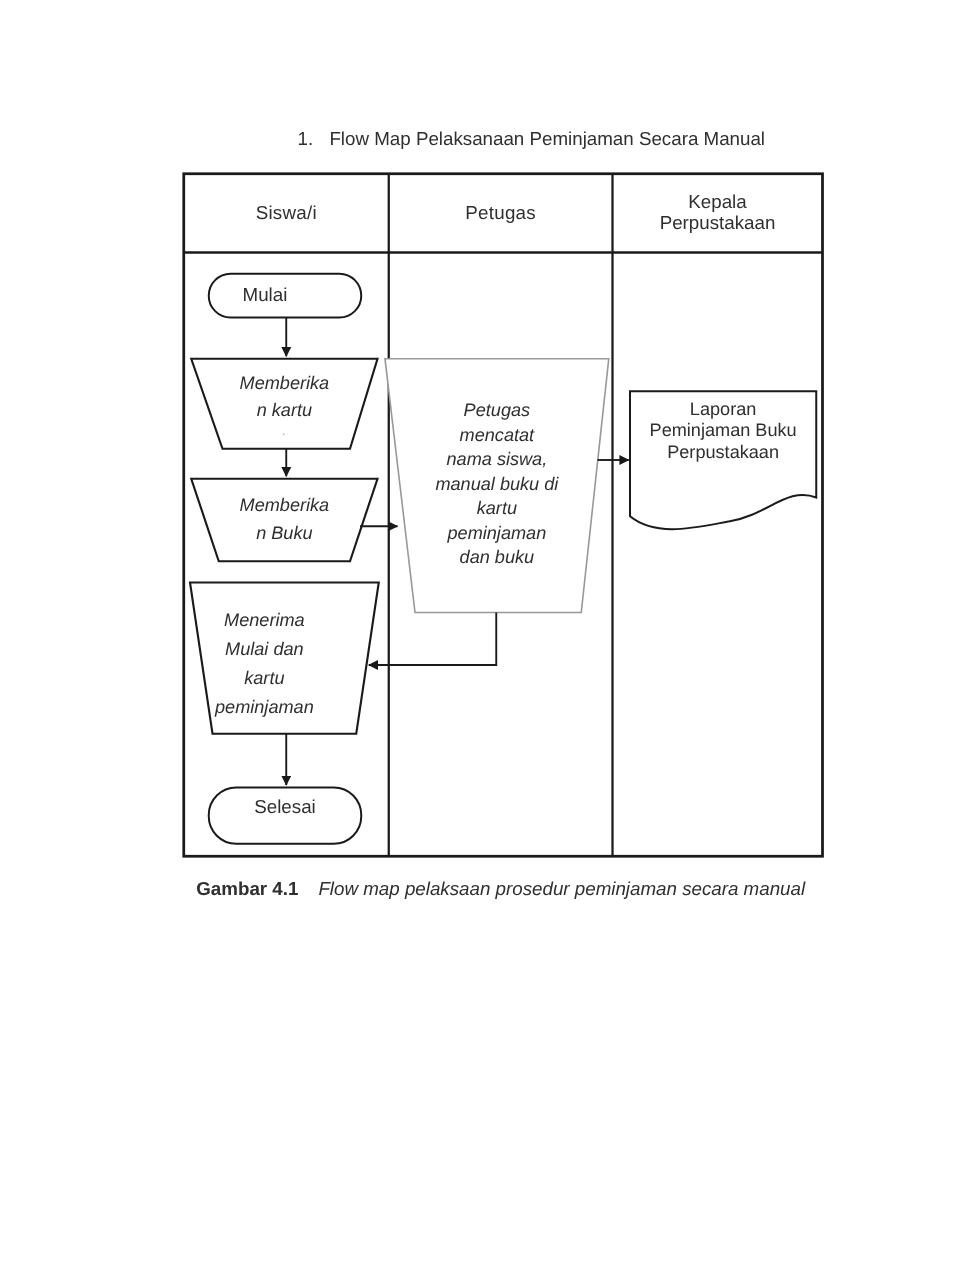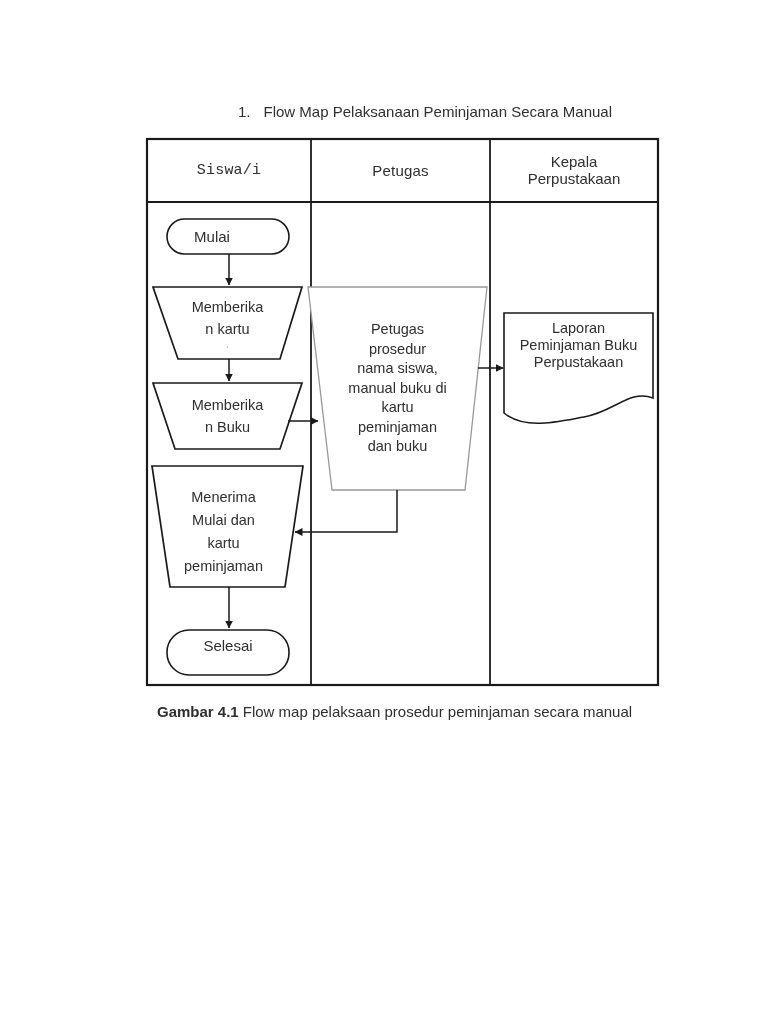--- a/index.html
+++ b/index.html
@@ -4,33 +4,33 @@
 <style>
   html,body{margin:0;padding:0;background:#ffffff;}
   #page{
     position:relative;width:768px;height:1024px;background:#ffffff;
     font-family:"Liberation Sans","DejaVu Sans",sans-serif;color:#2f2f2f;overflow:hidden;
   }
   .abs{position:absolute;}
   svg{position:absolute;left:0;top:0;}
   .hdr{display:flex;align-items:center;justify-content:center;font-size:15px;letter-spacing:.2px;}
   .hdr-col{display:flex;flex-direction:column;align-items:center;justify-content:center;gap:0;font-size:15px;}
-  .shape-label{display:flex;flex-direction:column;align-items:center;justify-content:center;text-align:center;}
+  .shape-label{display:flex;flex-direction:column;align-items:center;justify-content:center;text-align:center;font-style:italic;}
   .lh22{line-height:22px;font-size:14.5px;}
   .lh23{line-height:23px;font-size:14.5px;}
   .lh195{line-height:19.5px;font-size:14.5px;}
   .doc-label{display:flex;flex-direction:column;align-items:center;justify-content:flex-start;
     text-align:center;line-height:17px;font-size:14.5px;padding-top:7px;box-sizing:border-box;}
   .term{display:flex;align-items:center;justify-content:center;font-size:15px;}
   .faint-dot{line-height:8px;font-size:12px;color:#b5b5b5;}
   #title{display:flex;align-items:baseline;font-size:15px;}
   #title .num{margin-right:13px;}
   #caption{font-size:15px;}
   #caption .b{font-weight:bold;}
-  #caption .t{margin-left:4px;}
+  #caption .t{margin-left:16px;font-style:italic;}
 </style>
 </head>
 <body>
 
 <div id="page">
 
   <div id="title" class="abs" style="left:238px;top:103px;">
     <span class="num">1.</span>
     <span>Flow Map Pelaksanaan Peminjaman Secara Manual</span>
   </div>
@@ -66,21 +66,21 @@
     <g stroke="#1a1a1a" stroke-width="1.5" fill="none">
       <line x1="229" y1="254" x2="229" y2="285" marker-end="url(#ah)"></line>
       <line x1="229" y1="359" x2="229" y2="381" marker-end="url(#ah)"></line>
       <line x1="288" y1="421" x2="318" y2="421" marker-end="url(#ah)"></line>
       <line x1="478" y1="368" x2="503" y2="368" marker-end="url(#ah)"></line>
       <polyline points="397,490 397,532 295,532" marker-end="url(#ah)"></polyline>
       <line x1="229" y1="587" x2="229" y2="628" marker-end="url(#ah)"></line>
     </g>
   </svg>
 
-  <div class="abs hdr" style="left:147px;top:139px;width:164px;height:63px;font-family:Liberation Mono, monospace;">
+  <div class="abs hdr" style="left:147px;top:139px;width:164px;height:63px;">
     <span>Siswa/i</span>
   </div>
   <div class="abs hdr" style="left:311px;top:139px;width:179px;height:63px;">
     <span>Petugas</span>
   </div>
   <div class="abs hdr-col" style="left:490px;top:138px;width:168px;height:63px;">
     <span>Kepala</span>
     <span>Perpustakaan</span>
   </div>
 
@@ -92,35 +92,35 @@
     <span class="faint-dot">.</span>
   </div>
 
   <div class="abs shape-label lh22" style="left:153px;top:383px;width:149px;height:66px;">
     <span>Memberika</span>
     <span>n Buku</span>
   </div>
 
   <div class="abs shape-label lh195" style="left:308px;top:287px;width:179px;height:203px;">
     <span>Petugas</span>
-    <span>prosedur</span>
+    <span>mencatat</span>
     <span>nama siswa,</span>
     <span>manual buku di</span>
     <span>kartu</span>
     <span>peminjaman</span>
     <span>dan buku</span>
   </div>
 
   <div class="abs doc-label" style="left:504px;top:313px;width:149px;height:90px;">
     <span>Laporan</span>
     <span>Peminjaman Buku</span>
     <span>Perpustakaan</span>
   </div>
 
-  <div class="abs shape-label lh23" style="left:148px;top:476px;width:151px;height:111px;text-align:center;">
+  <div class="abs shape-label lh23" style="left:136px;top:476px;width:151px;height:111px;text-align:center;">
     <span>Menerima</span>
     <span>Mulai dan</span>
     <span>kartu</span>
     <span>peminjaman</span>
   </div>
 
   <div class="abs term" style="left:167px;top:630px;width:122px;height:31px;">Selesai</div>
 
   <div id="caption" class="abs" style="left:157px;top:703px;">
     <span class="b">Gambar 4.1</span><span class="t">Flow map pelaksaan prosedur peminjaman secara manual</span>

